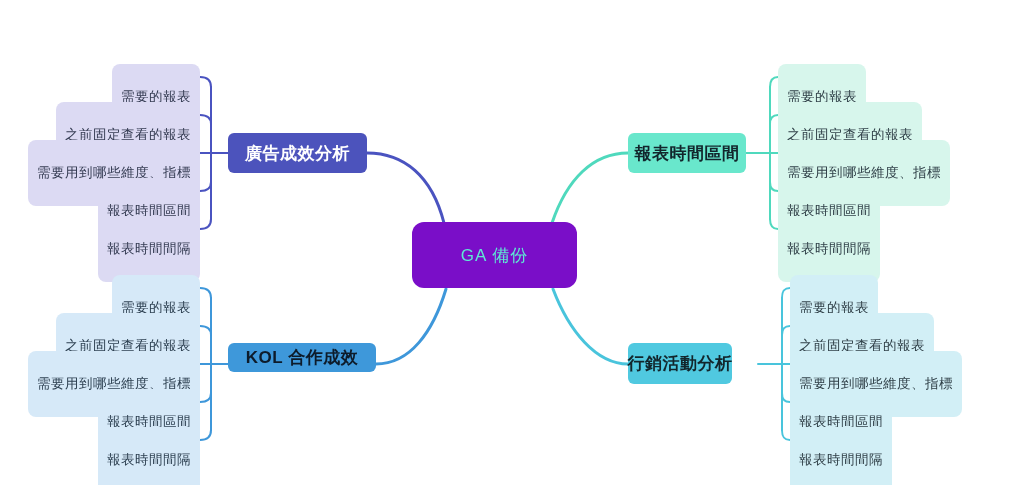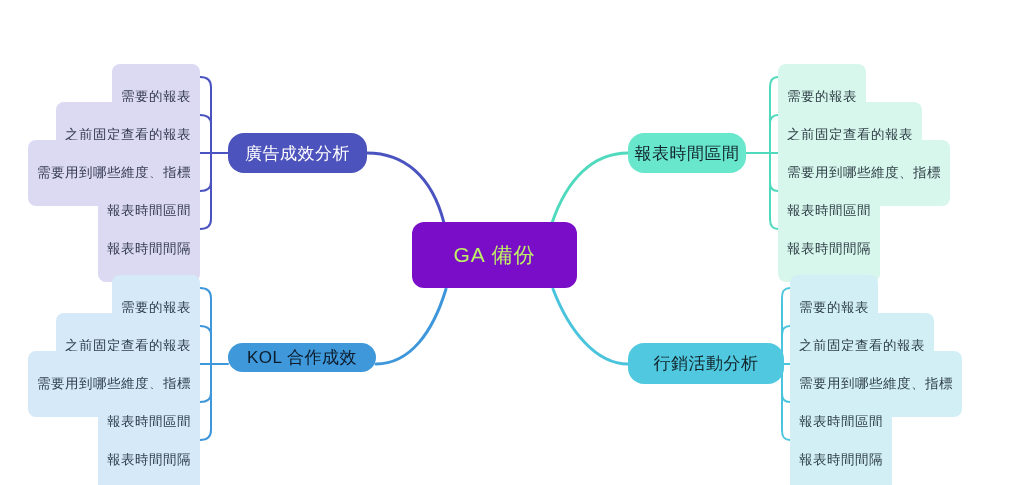--- a/index.html
+++ b/index.html
@@ -21,32 +21,32 @@
 
   .node{
     position:absolute;
     display:flex;align-items:center;justify-content:center;
     box-sizing:border-box;
     white-space:nowrap;
     cursor:pointer;
   }
   .central{
     left:412px;top:222px;width:165px;height:66px;
-    background:#7a0ec8;color:#bef264;
+    background:#7a0ec8;color:#5eead4;
     border-radius:12px;
-    font-size:21px;letter-spacing:1px;font-weight:400;
+    font-size:17px;letter-spacing:1px;font-weight:400;
   }
   .branch{
-    height:40px;border-radius:16px;
-    font-size:17px;font-weight:400;letter-spacing:0.5px;
+    height:40px;border-radius:6px;
+    font-size:17px;font-weight:700;letter-spacing:0.5px;
   }
   .b-ads{left:228px;top:133px;width:139px;background:#4c53bc;color:#ffffff;}
   .b-sales{left:628px;top:133px;width:118px;background:#69e7cc;color:#12262c;}
   .b-kol{left:228px;top:343px;width:148px;height:29px;background:#3e98da;color:#0d1b2a;}
-  .b-mkt{left:628px;top:343px;width:156px;height:41px;background:#50c9e0;color:#12262c;}
+  .b-mkt{left:628px;top:343px;width:104px;height:41px;background:#50c9e0;color:#12262c;}
 
   .leaf{
     position:absolute;height:34px;
     display:flex;align-items:center;
     padding:16px 9px;border-radius:8px;
     font-size:13.5px;letter-spacing:0.5px;
     white-space:nowrap;
     cursor:pointer;
   }
   

